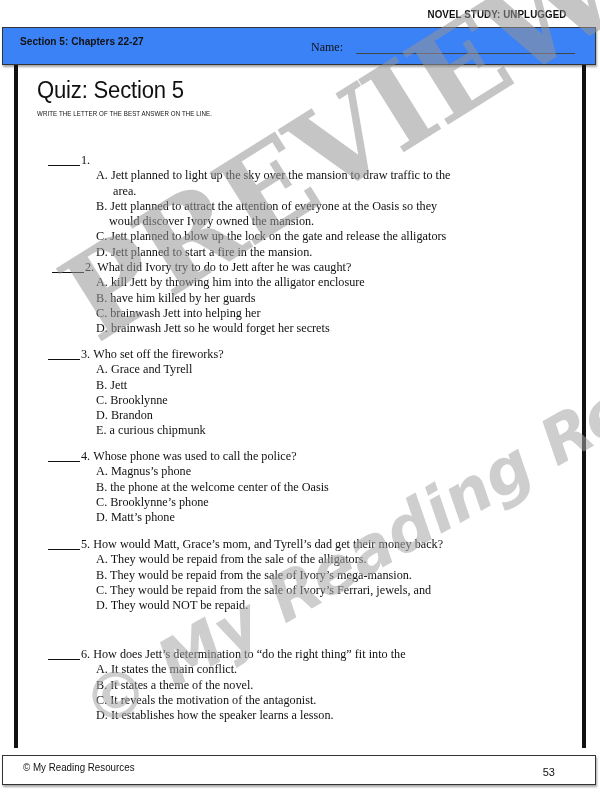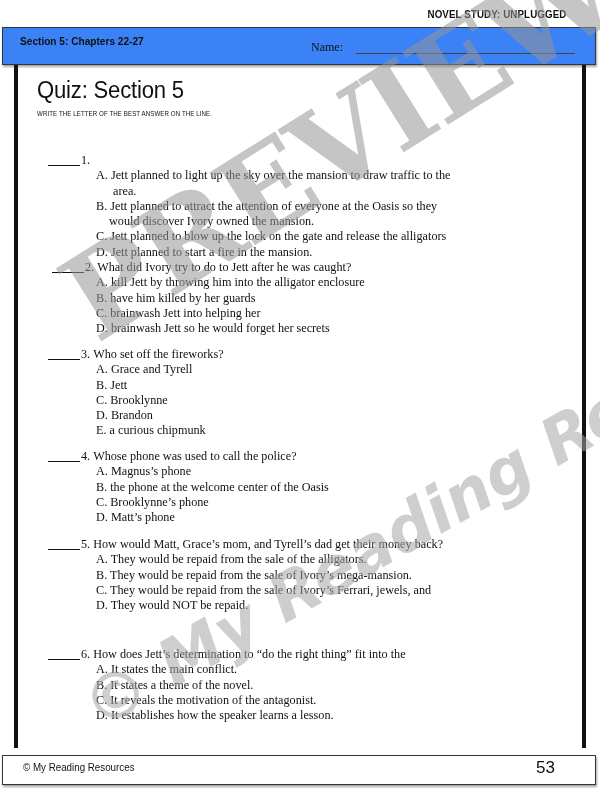--- a/index.html
+++ b/index.html
@@ -172,23 +172,23 @@
       left: 20px;
       top: 5px;
       font-family: "Liberation Sans", "DejaVu Sans", sans-serif;
       font-size: 11.5px;
       transform: scaleX(0.85);
       transform-origin: left center;
     }
     .footer-page {
       position: absolute;
       right: 40px;
-      top: 2px;
-      font-family: "Liberation Sans", "DejaVu Sans", sans-serif;
-      font-size: 17px;
+      top: 10px;
+      font-family: "Liberation Sans", "DejaVu Sans", sans-serif;
+      font-size: 11px;
     }
   </style>
 </head>
 <body>
 
 <div class="top-label">NOVEL STUDY: UNPLUGGED</div>
 
 <div class="header-bar">
   <div class="section-label">Section 5: Chapters 22-27</div>
   <div class="name-label">Name:</div>

